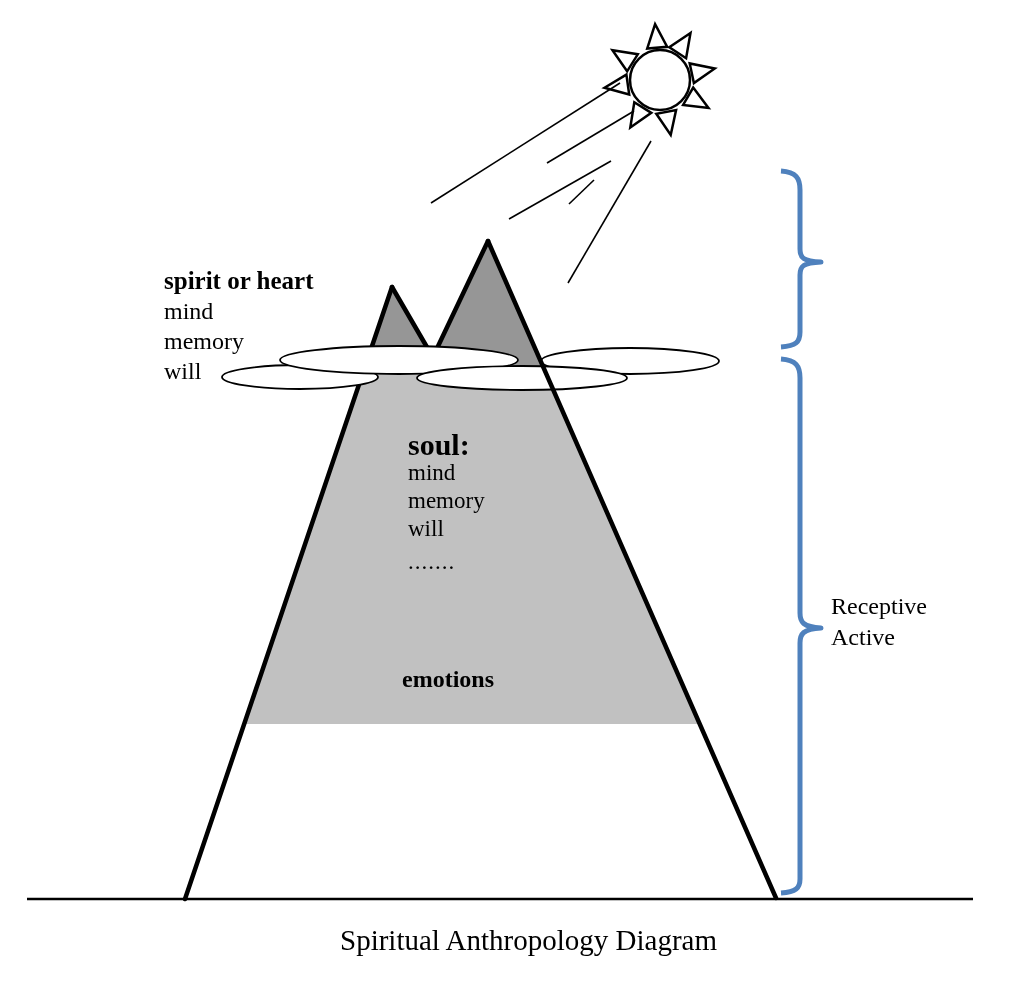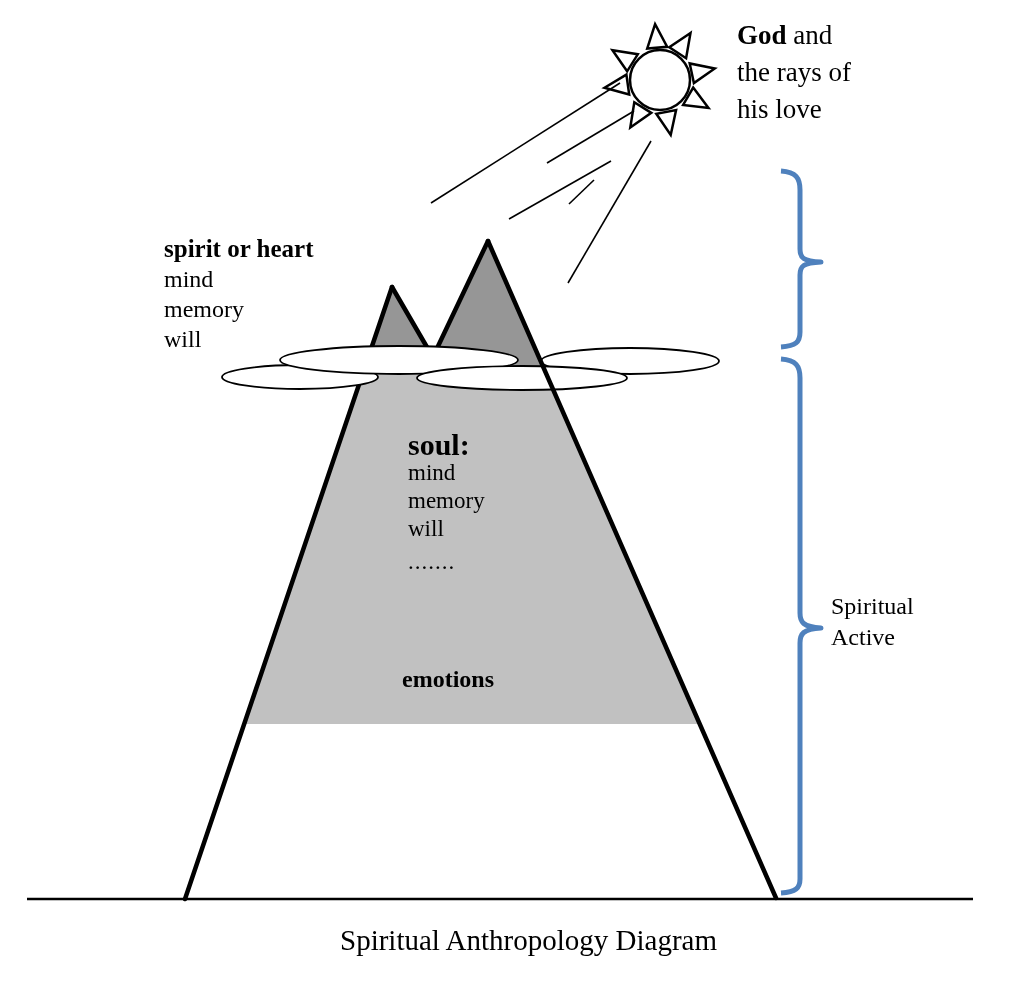--- a/index.html
+++ b/index.html
@@ -8,21 +8,21 @@
     width:1024px;height:992px;
     background:var(--bg,#fff);
     font-family:"Liberation Serif","DejaVu Serif",serif;
     color:#000;
     overflow:hidden;
   }
   .stage svg{position:absolute;left:0;top:0;}
   .label{position:absolute;white-space:nowrap;}
   .god-label{left:737px;top:17px;font-size:27px;line-height:37px;}
   .spirit-label{left:164px;top:234px;font-size:24px;line-height:30px;}
-  .spirit-label .hd{font-size:25px;font-weight:bold;}
+  .spirit-label .hd{font-size:25px;font-weight:bold;margin-top:32px;}
   .soul-label{left:408px;top:431px;font-size:23px;line-height:28px;}
   .soul-label .hd{font-size:30px;font-weight:bold;}
   .soul-label .dots{letter-spacing:1px;padding-top:5px;}
   .emotions-label{left:402px;top:666px;font-size:24px;font-weight:bold;}
   .body-label{left:420px;top:789px;font-size:26px;line-height:32px;}
   .body-label .hd{font-weight:bold;}
   .supra-label{left:828px;top:229px;font-size:24px;line-height:31px;}
   .conscious-label{left:831px;top:591px;font-size:24px;line-height:31px;}
   .title-label{left:277px;top:924px;width:440px;text-align:right;font-size:29px;white-space:nowrap;}
   .mtn-stroke{stroke:#000;stroke-width:4.5;stroke-linecap:round;fill:none;}
@@ -72,25 +72,20 @@
     <line class="ray" x1="620" y1="83" x2="431" y2="203"></line>
     <line class="ray" x1="634" y1="111" x2="547" y2="163"></line>
     <line class="ray" x1="611" y1="161" x2="509" y2="219"></line>
     <line class="ray" x1="594" y1="180" x2="569" y2="204"></line>
     <line class="ray" x1="651" y1="141" x2="568" y2="283"></line>
 
     <path class="brace" d="M 781 171 C 796 172 800 178 800 190 L 800 249 C 800 258 803 261 821 262 C 803 263 800 266 800 275 L 800 332 C 800 342 796 346 781 347"></path>
     <path class="brace" d="M 781 359 C 796 360 800 366 800 378 L 800 613 C 800 622 803 627 821 628 C 803 629 800 634 800 643 L 800 879 C 800 888 796 892 781 893"></path>
   </svg>
 
-  <div class="label god-label">
-    <div><b>God</b><span> and</span></div>
-    <div>the rays of</div>
-    <div>his love</div>
-  </div>
 
   <div class="label spirit-label">
     <div class="hd">spirit or heart</div>
     <div>mind</div>
     <div>memory</div>
     <div>will</div>
   </div>
 
   <div class="label soul-label">
     <div class="hd">soul:</div>
@@ -98,19 +93,19 @@
     <div>memory</div>
     <div>will</div>
     <div class="dots">.......</div>
   </div>
 
   <div class="label emotions-label">emotions</div>
 
 
 
   <div class="label conscious-label">
-    <div>Spiritual</div>
+    <div>Receptive</div>
     <div>Active</div>
   </div>
 
   <div class="label title-label">Spiritual Anthropology Diagram</div>
 
 </div>
 
 </body></html>

